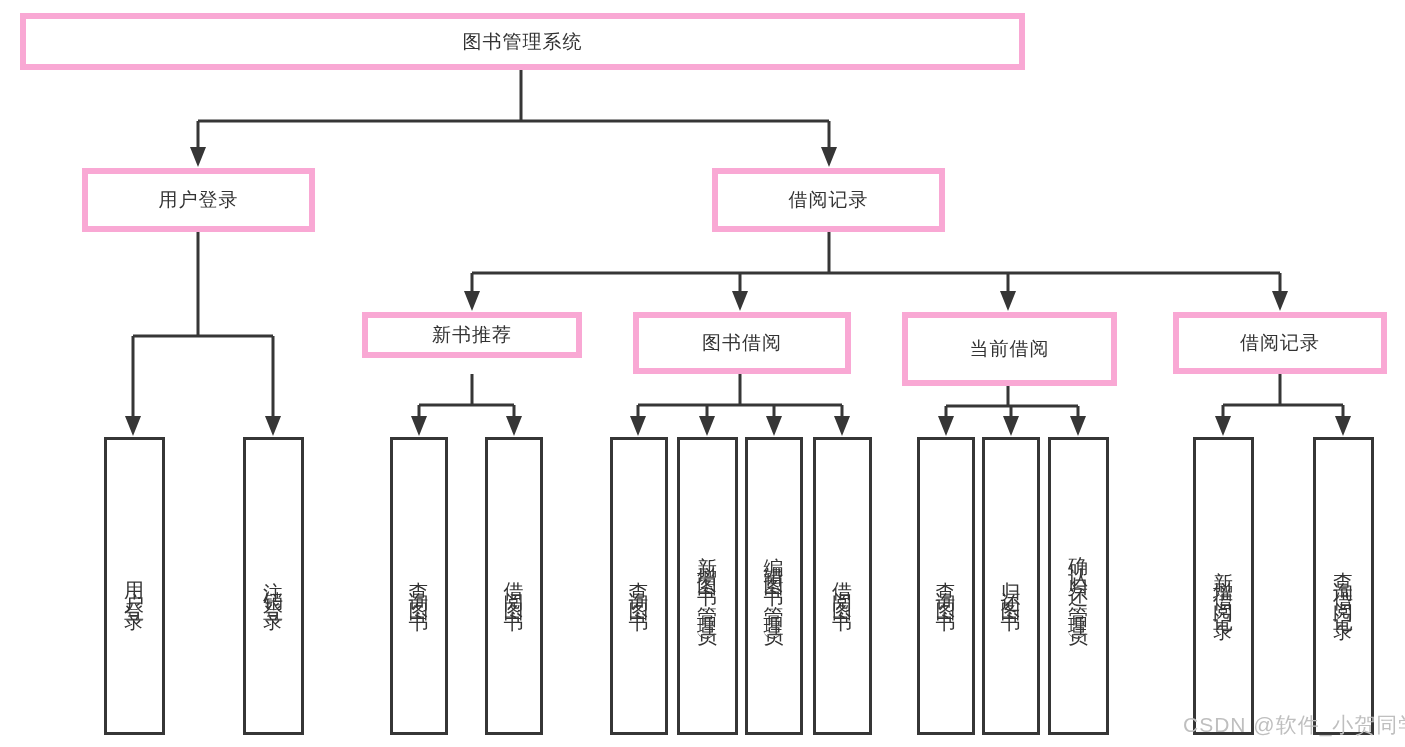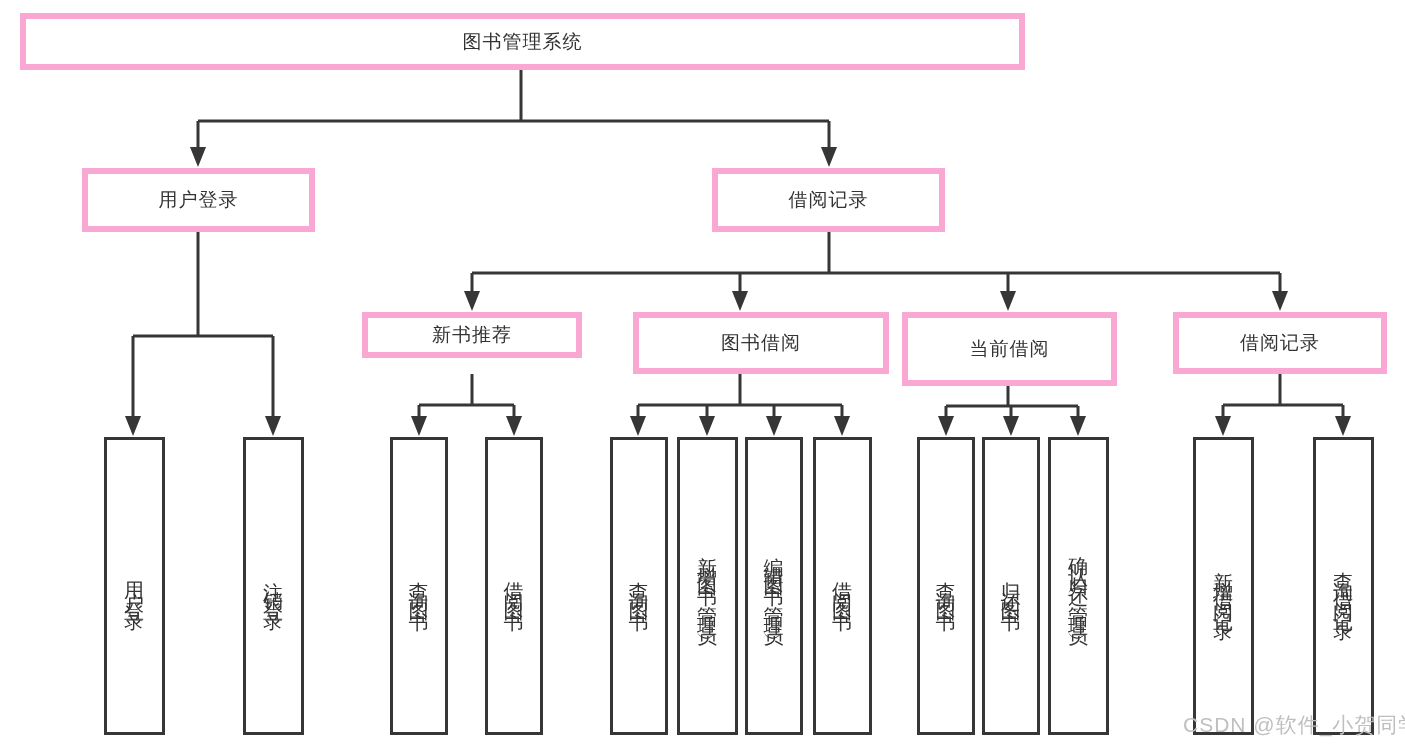--- a/index.html
+++ b/index.html
@@ -110,21 +110,21 @@
   <div class="hbox" style="left:82px; top:168px; width:233px; height:64px;">
     <span>用户登录</span>
   </div>
   <div class="hbox" style="left:712px; top:168px; width:233px; height:64px;">
     <span>借阅记录</span>
   </div>
 
   <div class="hbox" style="left:362px; top:312px; width:220px; height:46px;">
     <span>新书推荐</span>
   </div>
-  <div class="hbox" style="left:633px; top:312px; width:256px; height:62px;">
+  <div class="hbox" style="left:633px; top:312px; width:218px; height:62px;">
     <span>图书借阅</span>
   </div>
   <div class="hbox" style="left:902px; top:312px; width:215px; height:74px;">
     <span>当前借阅</span>
   </div>
   <div class="hbox" style="left:1173px; top:312px; width:214px; height:62px;">
     <span>借阅记录</span>
   </div>
 
   <div class="vbox" style="left:104px; width:61px;">

